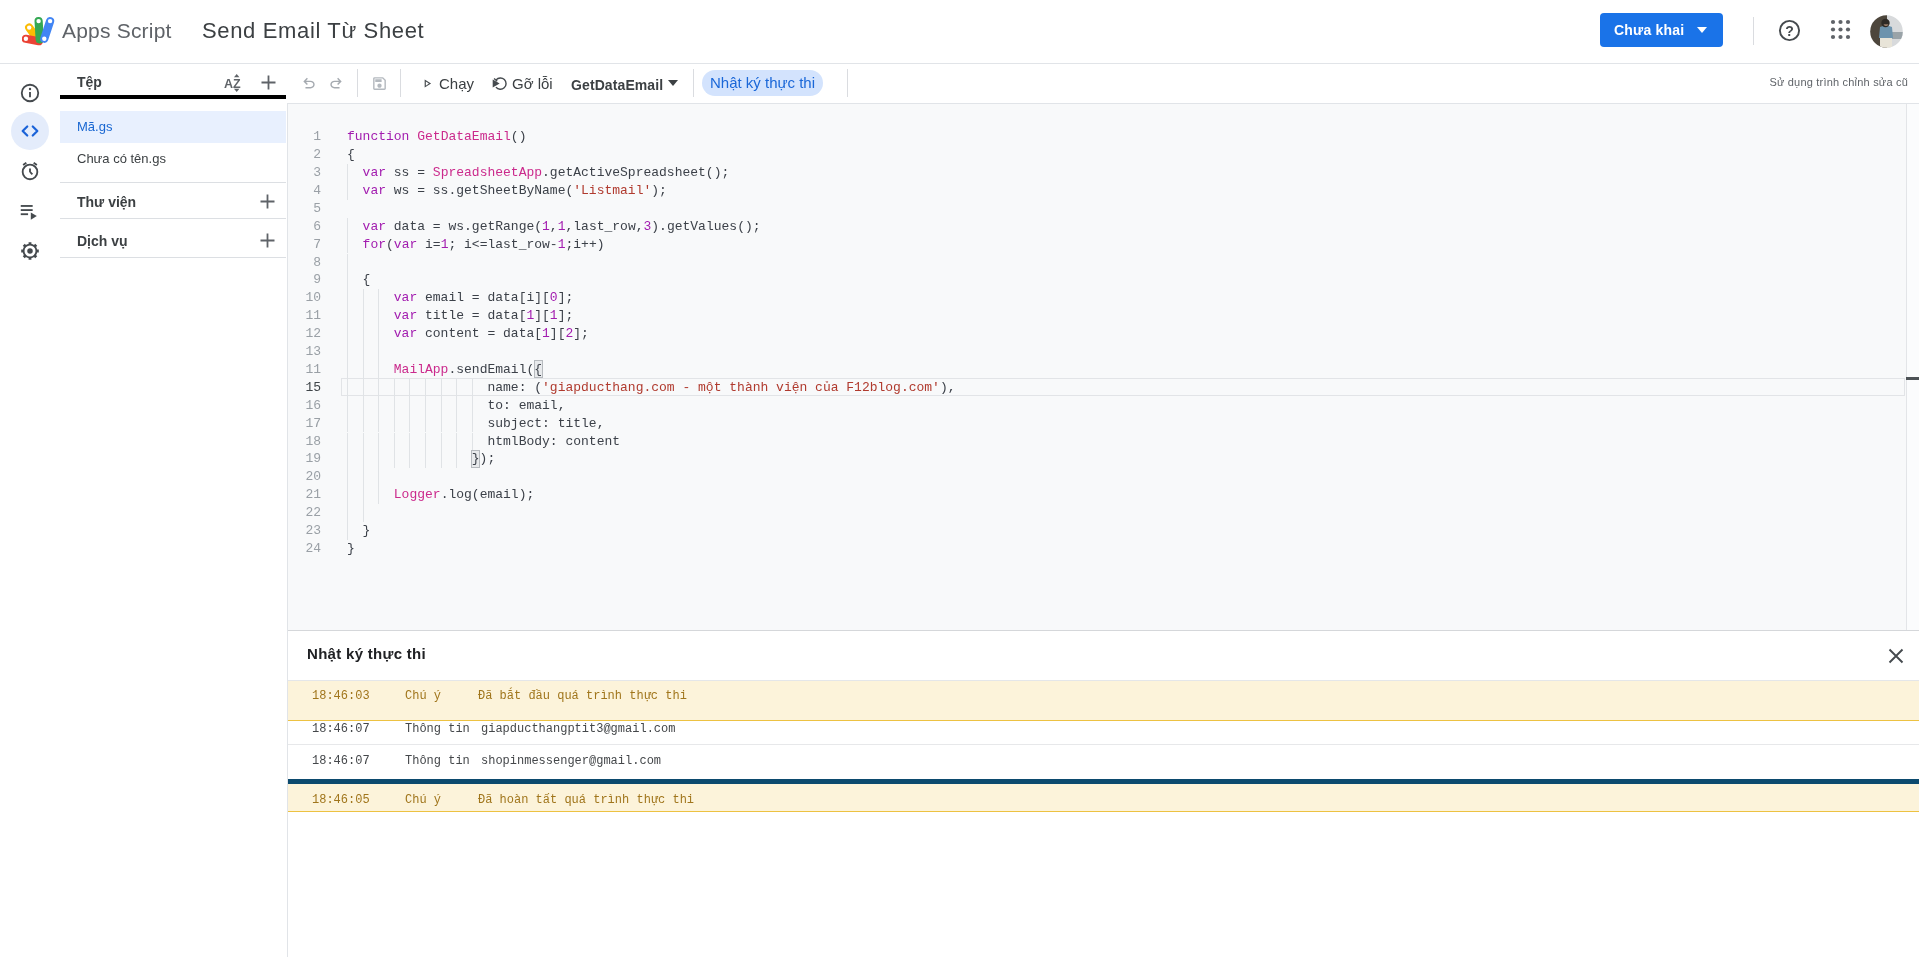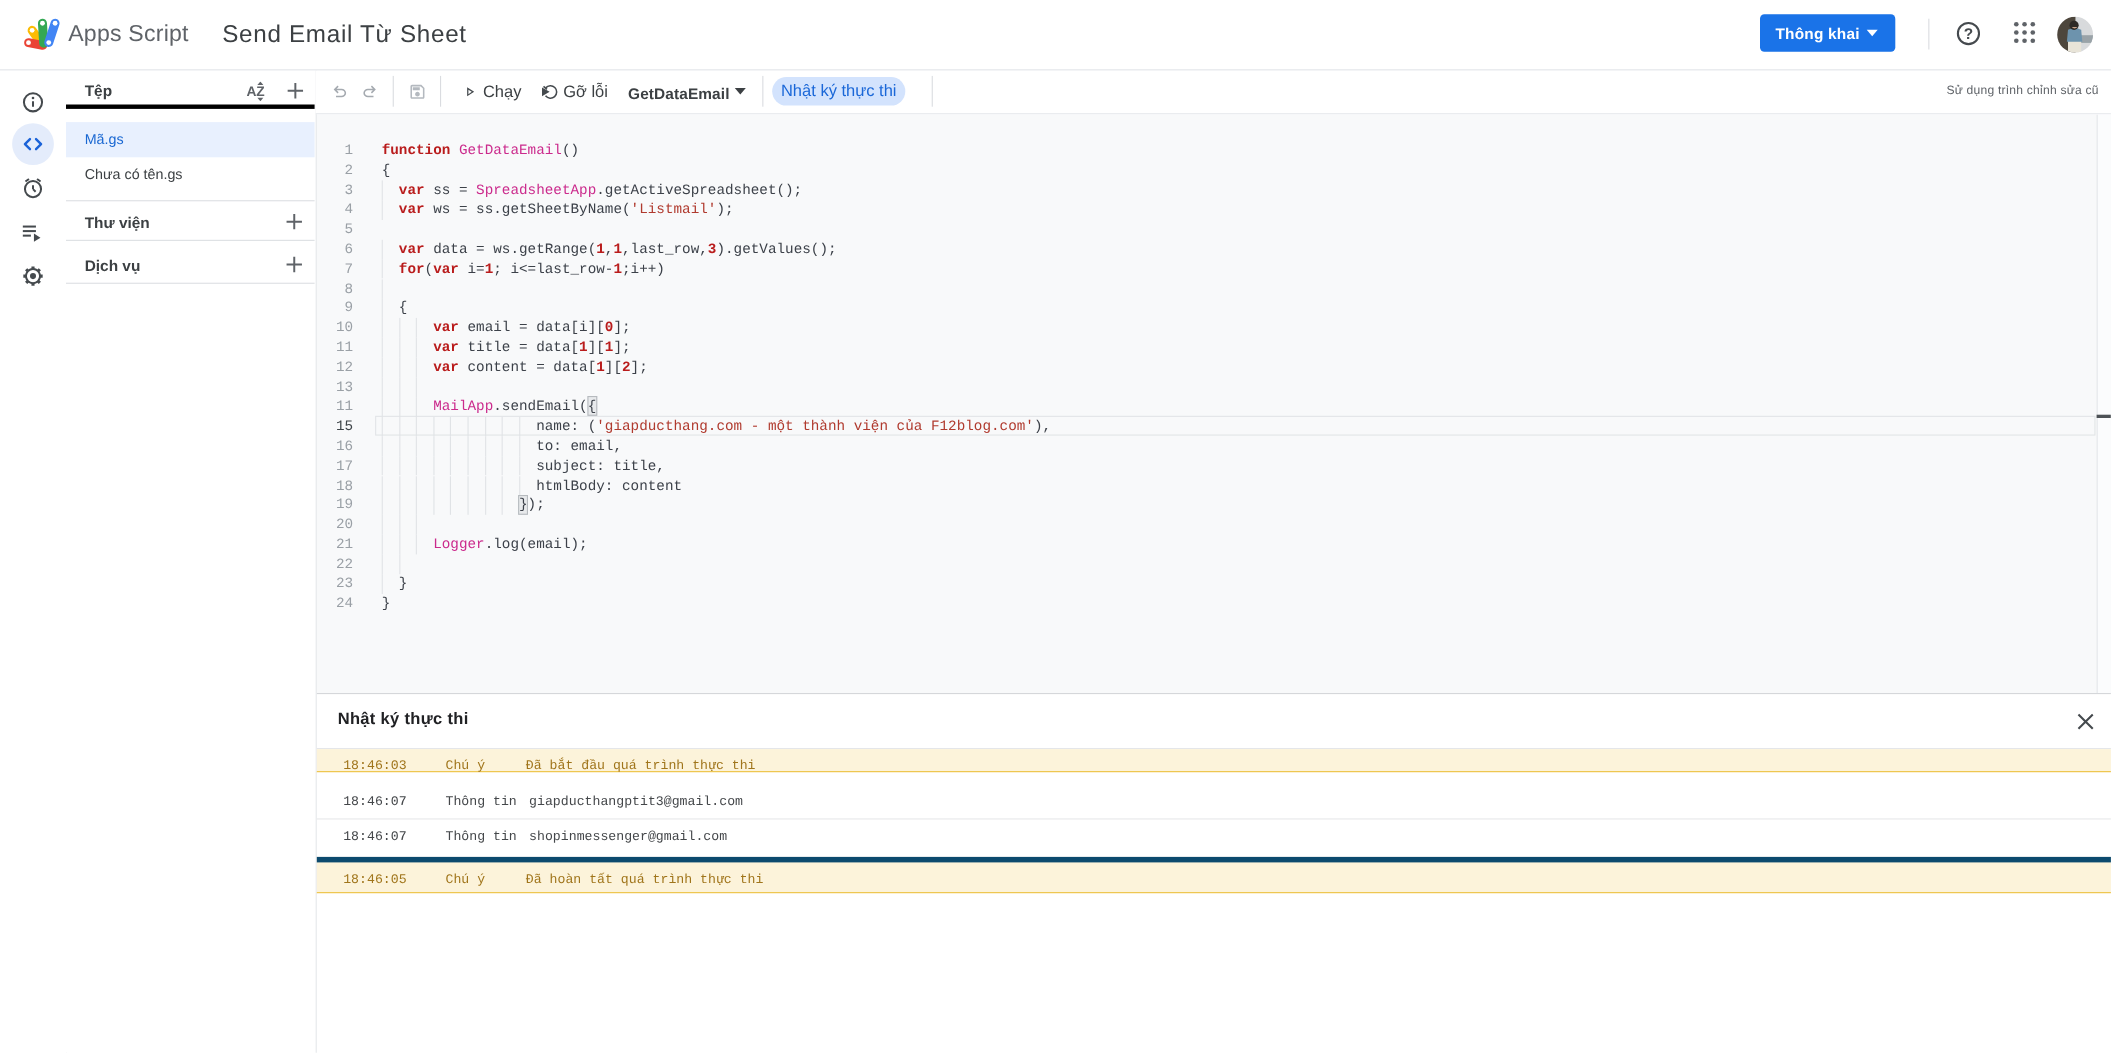--- a/index.html
+++ b/index.html
@@ -34,21 +34,21 @@
 #dbglabel{left:225px}
 #toolbar #fnname{left:284px;top:12.5px;font-size:14px;font-weight:bold;letter-spacing:.1px}
 #fncaret{position:absolute;left:381px;top:16px;width:0;height:0;border-left:5px solid transparent;border-right:5px solid transparent;border-top:6px solid #3c4043}
 #pill{position:absolute;left:415px;top:6px;width:121px;height:26px;background:#d3e3fd;border-radius:13px;color:#1a67d8;font-size:15px;text-align:center;line-height:26px}
 #oldedit{position:absolute;right:11px;top:12px;font-size:11px;color:#5f6368;letter-spacing:.2px}
 #toolbar .vsep{top:5px;height:28px}
 
 #editor{position:absolute;left:288px;top:104px;width:1631px;height:526px;background:#f8f9fa;overflow:hidden}
 .ln{position:absolute;width:33px;text-align:right;font-family:"Liberation Mono",monospace;font-size:13px;line-height:17.9px;height:18px;color:#9aa0a6}
 .cl{position:absolute;left:59px;font-family:"Liberation Mono",monospace;font-size:13px;line-height:17.9px;height:17.9px;white-space:pre;color:#3c4149}
-.cl b{color:#b91c1c;font-weight:bold}
+.cl b{color:#a21caf;font-weight:normal}
 .cl u{color:#cb2a8c;text-decoration:none}
 .cl s{color:#b03a2e;text-decoration:none}
 .cl i{position:absolute;top:0;width:1px;height:17.9px;background:#e0e3e6}
 #curline{position:absolute;left:53px;width:1564px;height:18px;border:1px solid #e2e4e7}
 .brk{position:absolute;width:9px;height:18px;background:rgba(160,165,170,.18);border:1px solid #b6babe}
 #ruler{position:absolute;left:1618px;top:0;width:13px;height:526px;background:#fbfcfd;border-left:1px solid #e3e5e8}
 #rdash{position:absolute;left:1618px;top:273px;width:13px;height:3px;background:#4d5256}
 
 #logpanel{position:absolute;left:288px;top:630px;width:1631px;height:327px;background:#fff;border-top:1px solid #d5d7da}
 #logpanel .phdr{position:absolute;left:19px;top:14px;font-size:15px;font-weight:bold;color:#202124;letter-spacing:.3px}
@@ -73,21 +73,21 @@
 </g>
 <circle cx="3.9" cy="24.8" r="2.2" fill="#fff"></circle>
 <circle cx="7.2" cy="13.6" r="2.2" fill="#fff"></circle>
 <circle cx="16.6" cy="7.1" r="2.2" fill="#fff"></circle>
 <circle cx="28.1" cy="7.1" r="2.2" fill="#fff"></circle>
 <circle cx="22.3" cy="24.7" r="2.2" fill="#fff"></circle>
     </svg>
   <span id="brand">Apps Script</span>
   <span id="title">Send Email Từ Sheet</span>
   <div id="deploy">
-      <span>Thông khai</span>
+      <span>Chưa khai</span>
       <i></i>
     </div>
   <div class="vsep" id="hsep1"></div>
   <svg class="abs" id="helpic" style="left:1778px;top:19px" width="23" height="23" viewBox="0 0 23 23">
       <circle cx="11.5" cy="11.5" r="9.6" fill="none" stroke="#454a4e" stroke-width="1.9"></circle>
 <text x="11.5" y="16.6" text-anchor="middle" font-family="Liberation Sans" font-size="14" font-weight="bold" fill="#454a4e">?</text>
     </svg>
   <svg class="abs" id="gridic" style="left:1830px;top:19px" width="21" height="21" viewBox="0 0 21 21">
       <g fill="#5f6368">
 <circle cx="3" cy="3" r="2.1"></circle>
@@ -268,21 +268,21 @@
 <div id="ruler"></div>
     <div id="rdash"></div>
 </div>
 
 <div id="logpanel">
   <div class="phdr">Nhật ký thực thi</div>
   <svg class="abs" id="ic-x" style="left:1600px;top:17px" width="16" height="16" viewBox="0 0 16 16">
       <path d="M1.5 1.5 L14.5 14.5 M14.5 1.5 L1.5 14.5" stroke="#454a4e" stroke-width="1.9" fill="none"></path>
     </svg>
   <div id="loghead-border"></div>
-  <div class="lr warn" style="top:50px;height:21px;line-height:31.5px;border-top:none">
+  <div class="lr warn" style="top:50px;height:40px;line-height:31.5px;border-top:none">
       <span class="c1">18:46:03</span>
       <span class="c2">Chú ý</span>
       <span class="c3">Đã bắt đầu quá trình thực thi</span>
     </div>
   <div class="lr info2" style="top:81.5px;height:32.5px;line-height:32.5px">
       <span class="c1">18:46:07</span>
       <span class="c2">Thông tin</span>
       <span class="c3i">giapducthangptit3@gmail.com</span>
     </div>
   <div class="lr info3" style="top:114px;height:33.5px;line-height:33.5px">

